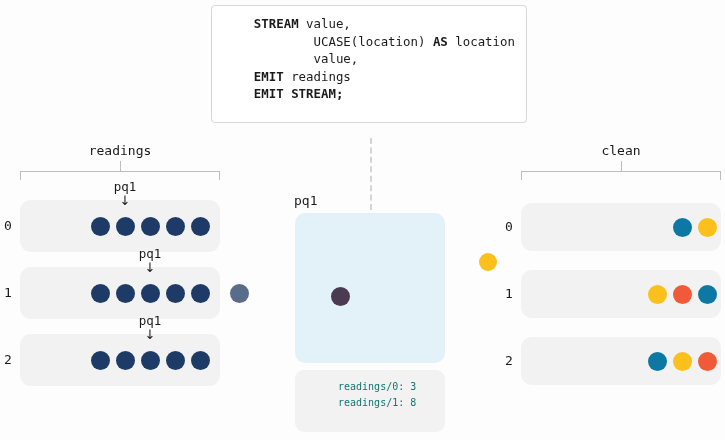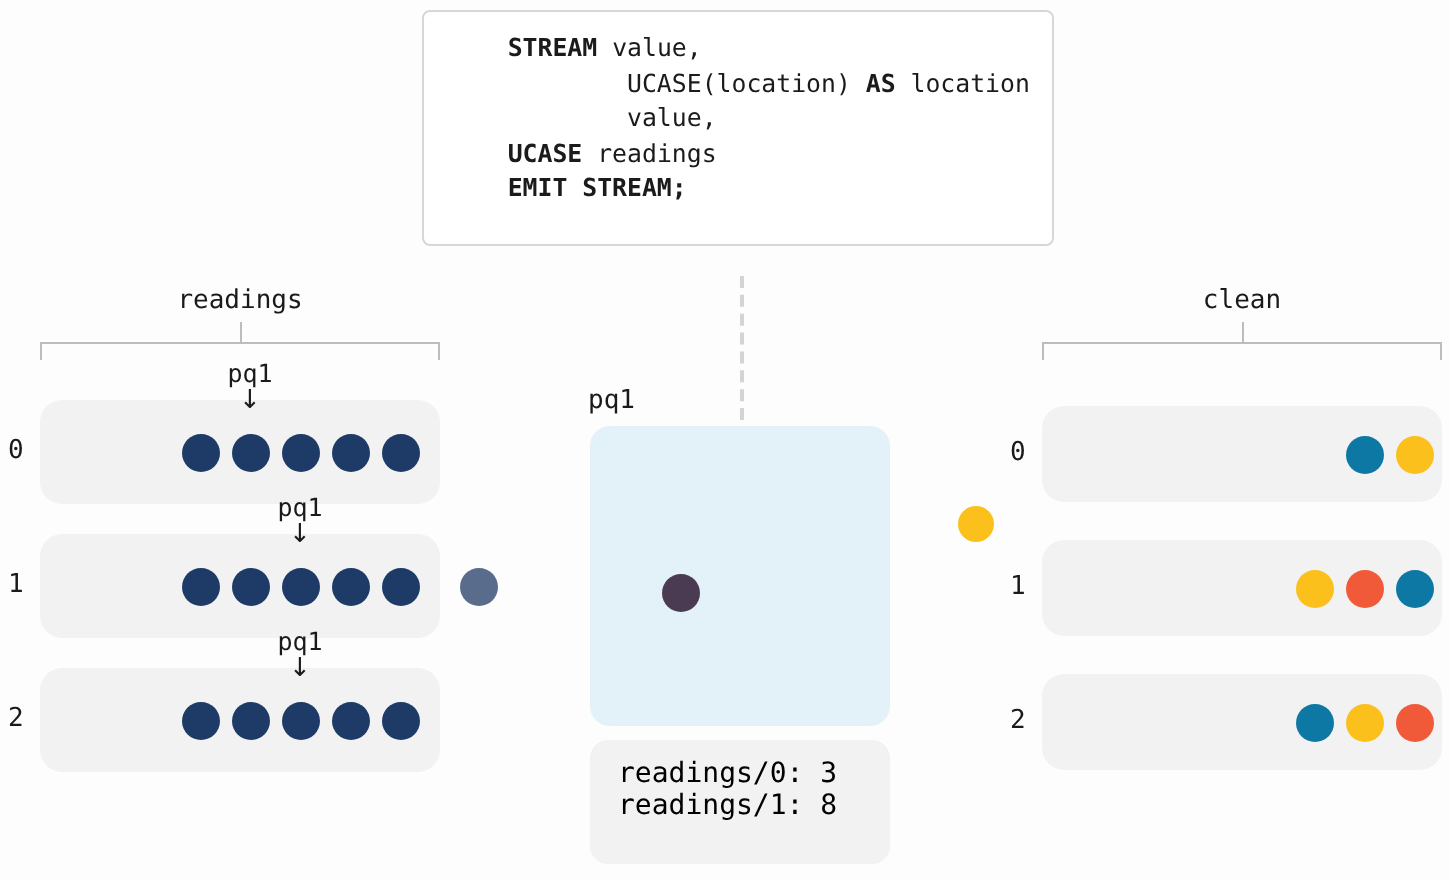--- a/index.html
+++ b/index.html
@@ -117,35 +117,36 @@
   }
   .offsets-box {
     position: absolute;
     background: #f2f2f2;
     border-radius: 9px;
     box-sizing: border-box;
     padding: 9px 0 0 14px;
   }
   .offset-line {
     font-family: "DejaVu Sans Mono", "Liberation Mono", monospace;
-    font-size: 14px;
+    font-size: 10px;
     line-height: 16px;
     white-space: pre;
-    color: #000000;
+    color: #0f766e;
+    margin-left: 29px;
   }
 </style>
 </head>
 <body>
 
 <div class="sql-card">
   <div id="sql-lines">
       <div class="sql-line"><span class="kw">    STREAM</span><span> value,</span></div>
       <div class="sql-line"><span>            UCASE(location) </span><span class="kw">AS</span><span> location</span></div>
       <div class="sql-line"><span>            value,</span></div>
-      <div class="sql-line"><span class="kw">    UCASE</span><span> readings</span></div>
+      <div class="sql-line"><span class="kw">    EMIT</span><span> readings</span></div>
       <div class="sql-line"><span class="kw">    EMIT STREAM;</span></div>
     </div>
 </div>
 
 <div>
   <div class="bracket-label" style="left:20px; top:143px; width:200px;">readings</div>
   <div class="bracket-stem" style="left:120px; top:161px;"></div>
   <div class="bracket" style="left:20px; top:171px; width:200px;"></div>
 </div>
 

